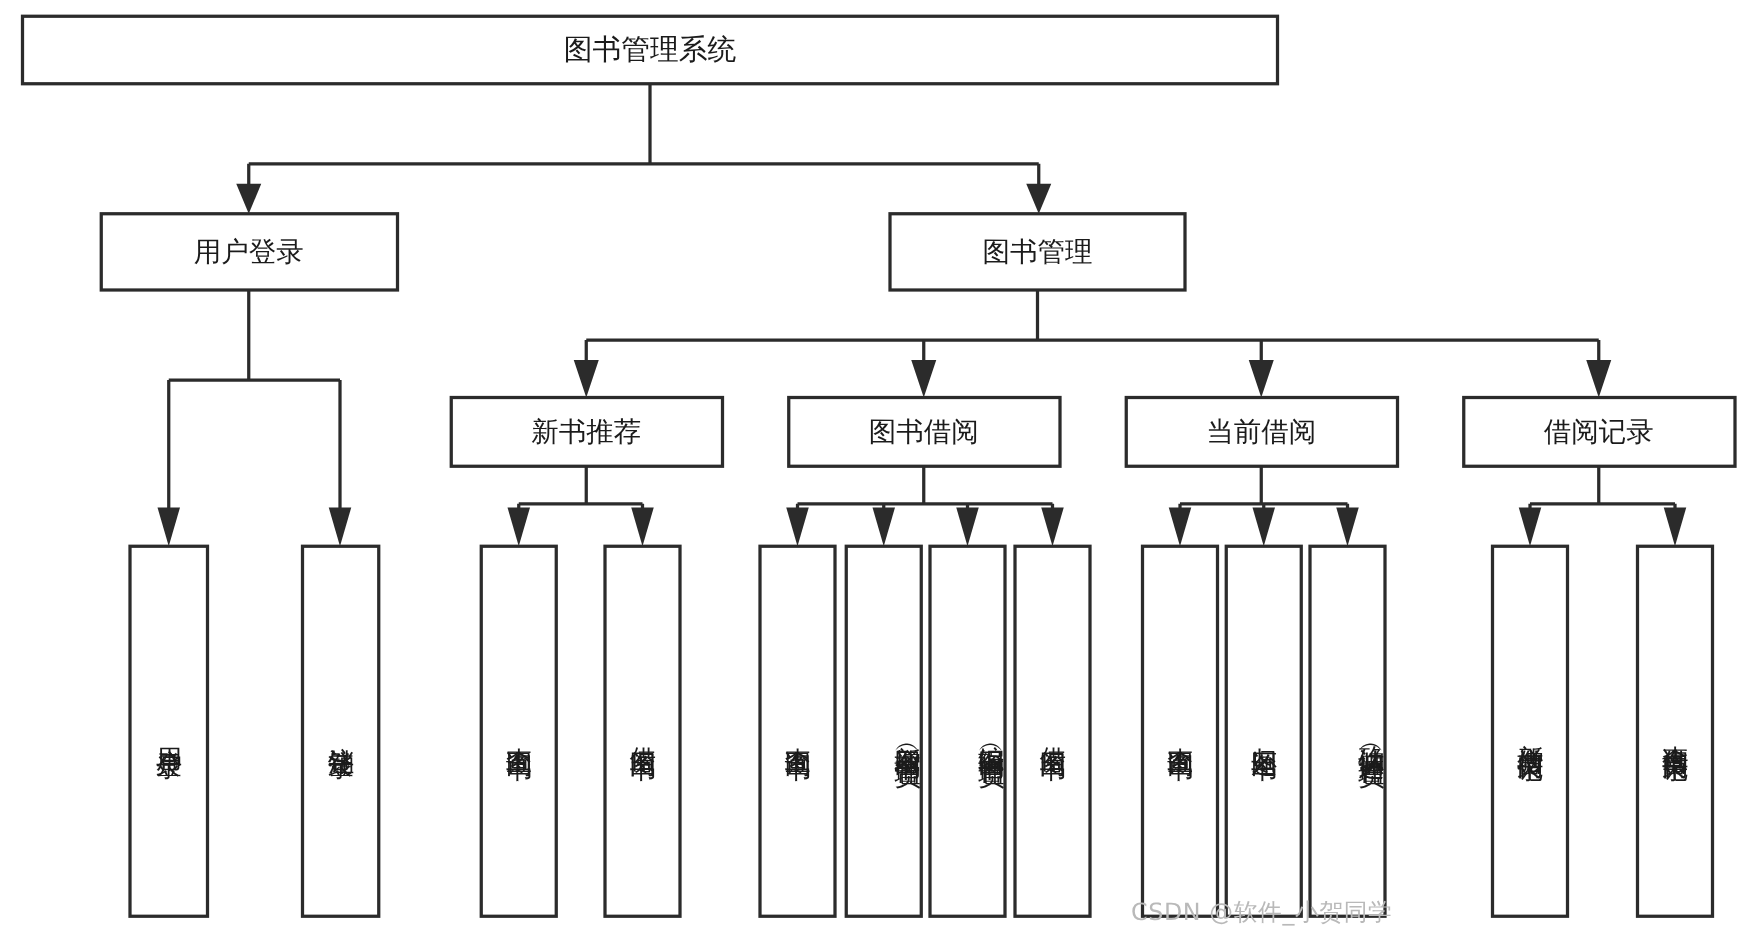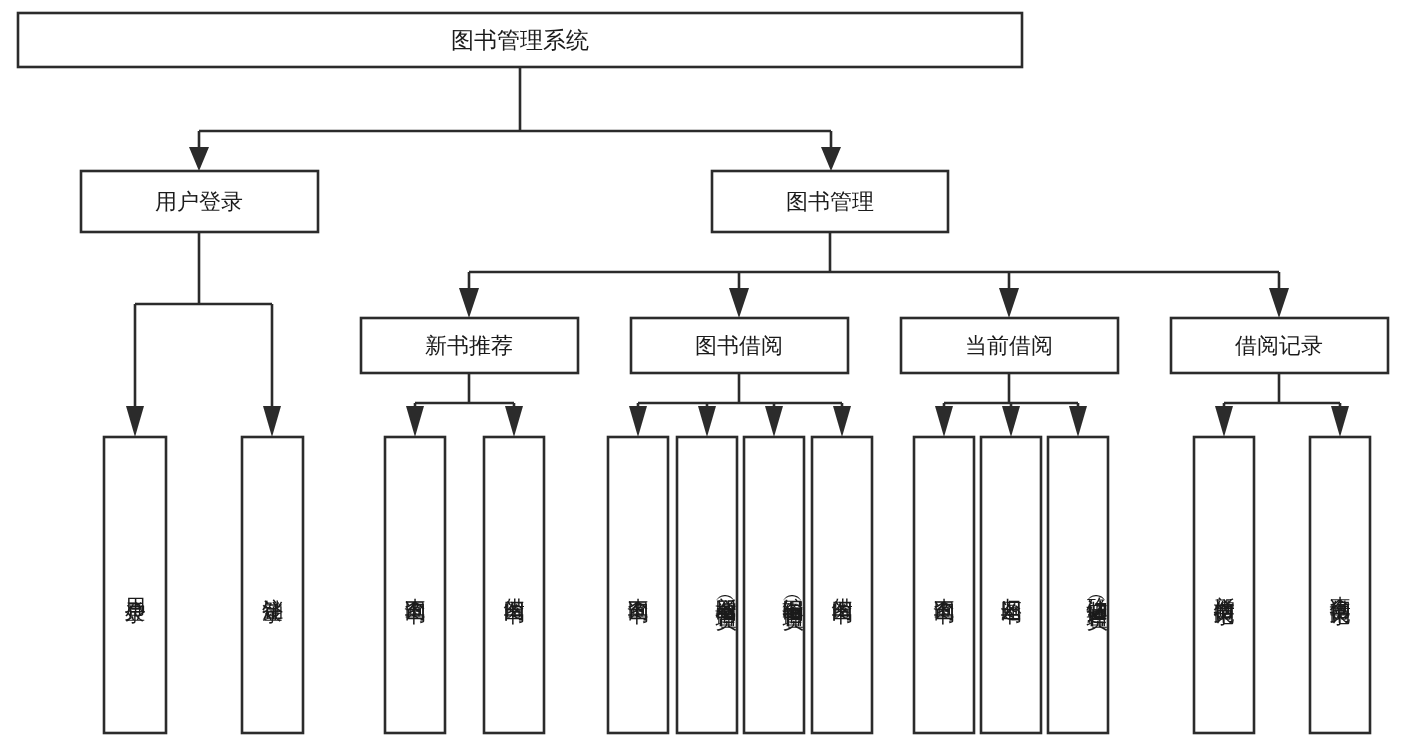--- a/index.html
+++ b/index.html
@@ -215,14 +215,15 @@
   <div class="vlabel" style="left:744px; top:437px; width:60px; height:296px; display:flex; align-items:flex-start; justify-content:center; padding-top:8px; box-sizing:border-box;">编辑图书（管理员）</div>
   <div class="vlabel" style="left:812px; top:437px; width:60px; height:296px; display:flex; align-items:center; justify-content:center;">借阅图书</div>
 
   <div class="vlabel" style="left:914px; top:437px; width:60px; height:296px; display:flex; align-items:center; justify-content:center;">查询图书</div>
   <div class="vlabel" style="left:981px; top:437px; width:60px; height:296px; display:flex; align-items:center; justify-content:center;">归还图书</div>
   <div class="vlabel" style="left:1048px; top:437px; width:60px; height:296px; display:flex; align-items:flex-start; justify-content:center; padding-top:8px; box-sizing:border-box;">确认归还（管理员）</div>
 
   <div class="vlabel" style="left:1194px; top:437px; width:60px; height:296px; display:flex; align-items:center; justify-content:center;">新增借阅记录</div>
   <div class="vlabel" style="left:1310px; top:437px; width:60px; height:296px; display:flex; align-items:center; justify-content:center;">查询借阅记录</div>
 
+  <div class="watermark">CSDN @软件_小贺同学</div>
 
 </div>
 
 </body></html>

